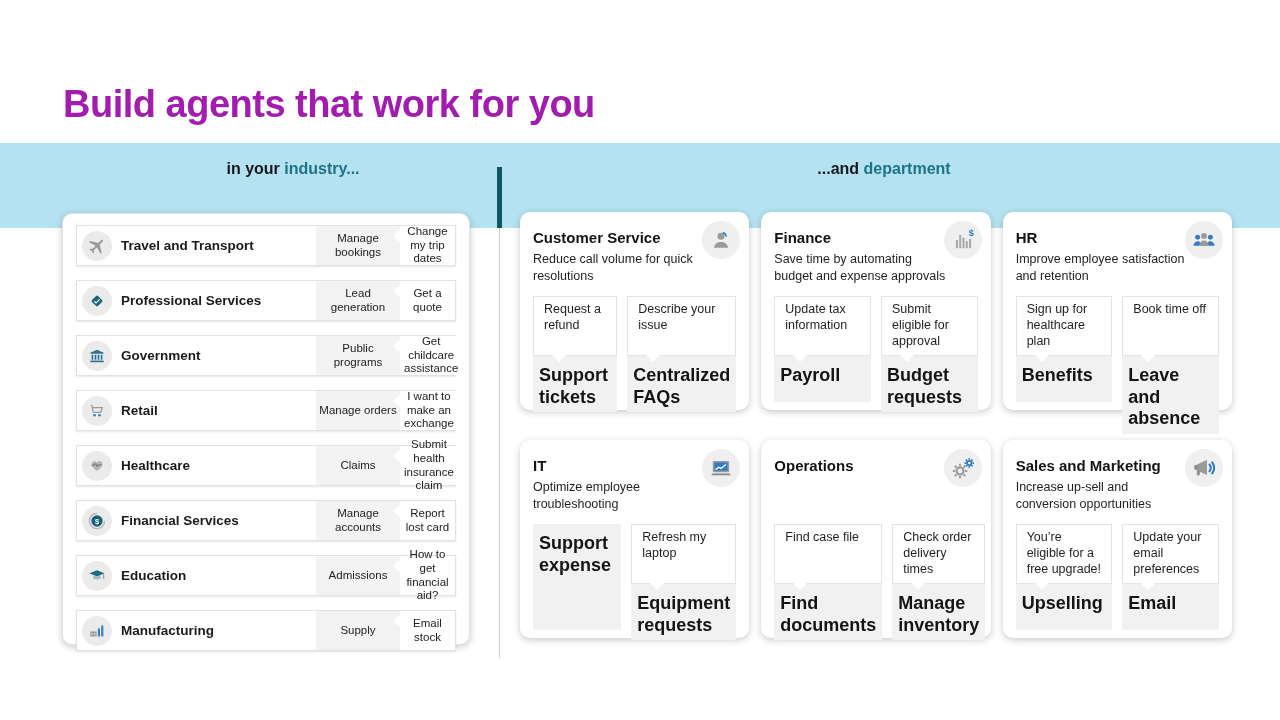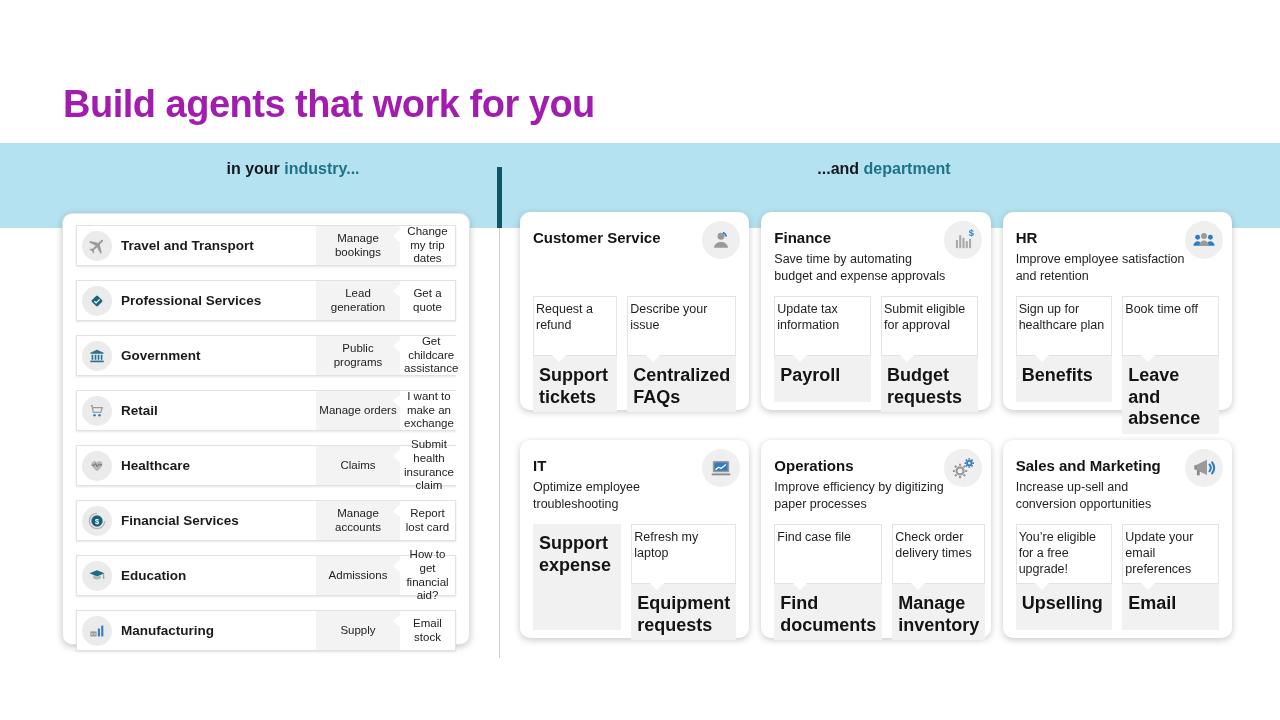--- a/index.html
+++ b/index.html
@@ -83,21 +83,21 @@
     margin-top:5px;font-size:12.5px;line-height:1.32;color:#1f1f1f;width:172px;
   }
   .qa-grid{
     position:absolute;left:13px;right:13px;bottom:8px;
     display:grid;grid-template-columns:1fr 1fr;column-gap:10px;
   }
   .qa{display:flex;flex-direction:column;height:106px;}
   .q{
     height:60px;box-sizing:border-box;flex:0 0 60px;
     background:#fff;border:1px solid #e3e3e3;
-    font-size:12.5px;line-height:1.26;color:#1f1f1f;padding:5px 2px;position:relative;
+    font-size:12.5px;line-height:1.26;color:#1f1f1f;padding:5px 10px;position:relative;
   }
   .q::after{
     content:'';position:absolute;bottom:-5px;left:20px;width:10px;height:10px;
     background:#fff;transform:rotate(45deg);z-index:2;
   }
   .a{
     flex:1;background:#f1f1f1;
     font-size:18px;font-weight:700;color:#141414;line-height:1.2;
     padding:9px 6px 4px;
   }
@@ -271,20 +271,21 @@
     <div class="card-title">Customer Service</div>
     <div class="card-icon">
         <span class="isvg">
           <svg width="24" height="24" viewBox="0 0 22 22">
             <circle cx="11" cy="7.5" r="3.2" fill="#9a9a9a"></circle>
             <path d="M4.5 18c.7-3.4 3.1-5.2 6.5-5.2s5.8 1.8 6.5 5.2z" fill="#9a9a9a"></path>
             <path d="M13.4 4.4a4.2 4.2 0 0 1 2.2 2.8" stroke="#2f7cc4" stroke-width="1.6" fill="none" stroke-linecap="round"></path>
           </svg>
         </span>
       </div>
+    <div class="card-desc">Reduce call volume for quick resolutions</div>
     <div class="qa-grid">
       <div class="qa">
         <div class="q">Request a refund</div>
         <div class="a">Support tickets</div>
       </div>
       <div class="qa">
         <div class="q">Describe your issue</div>
         <div class="a">Centralized FAQs</div>
       </div>
     </div>
@@ -377,21 +378,20 @@
               <circle cx="8.5" cy="13.5" r="3"></circle>
               <path d="M8.5 9.2V7.4M8.5 17.8v1.8M12.8 13.5h1.8M4.2 13.5H2.4M11.5 10.5l1.3-1.3M5.5 16.5l-1.3 1.3M11.5 16.5l1.3 1.3M5.5 10.5 4.2 9.2"></path>
             </g>
             <g stroke="#2f7cc4" stroke-width="1.5" fill="none">
               <circle cx="16.3" cy="6.8" r="1.9"></circle>
               <path d="M16.3 4.1V2.8M16.3 9.5v1.3M19 6.8h1.3M13.6 6.8h-1.3M18.2 4.9l.9-.9M14.4 8.7l-.9.9M18.2 8.7l.9.9M14.4 4.9l-.9-.9"></path>
             </g>
           </svg>
         </span>
       </div>
-    <div class="card-desc">Improve efficiency by digitizing paper processes</div>
     <div class="qa-grid">
       <div class="qa">
         <div class="q">Find case file</div>
         <div class="a">Find documents</div>
       </div>
       <div class="qa">
         <div class="q">Check order delivery times</div>
         <div class="a">Manage inventory</div>
       </div>
     </div>

